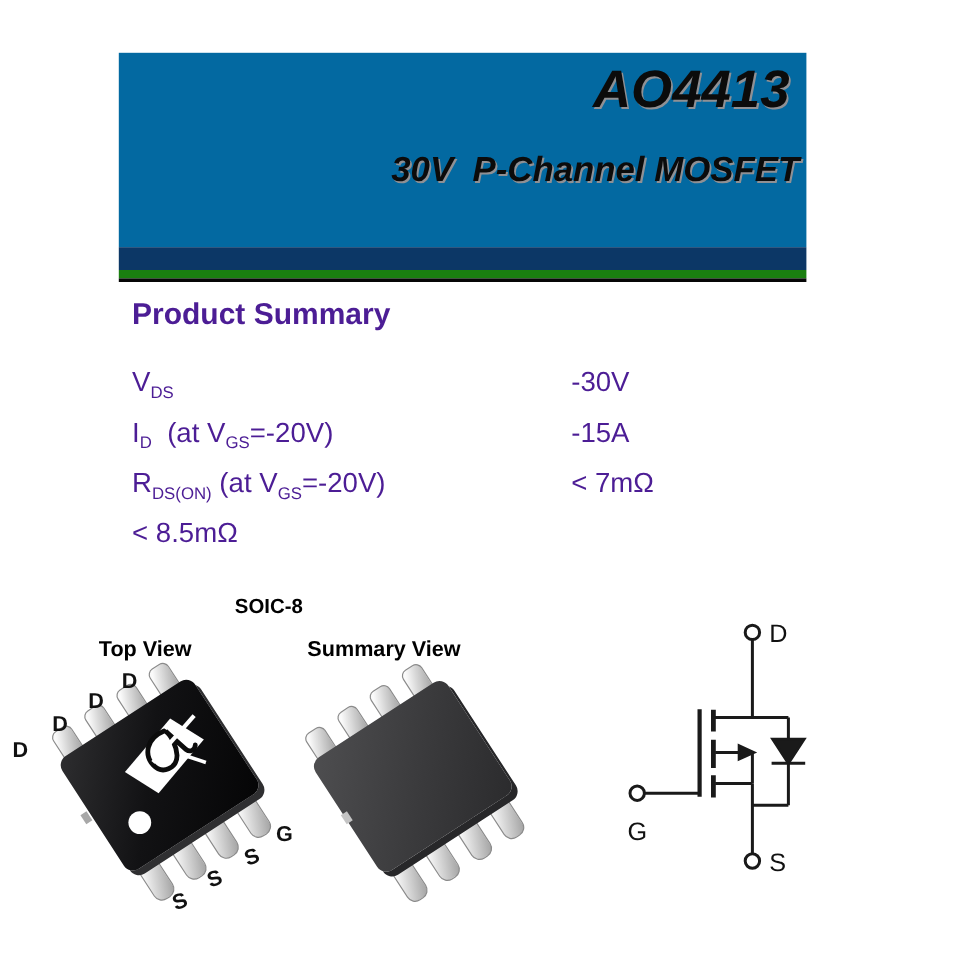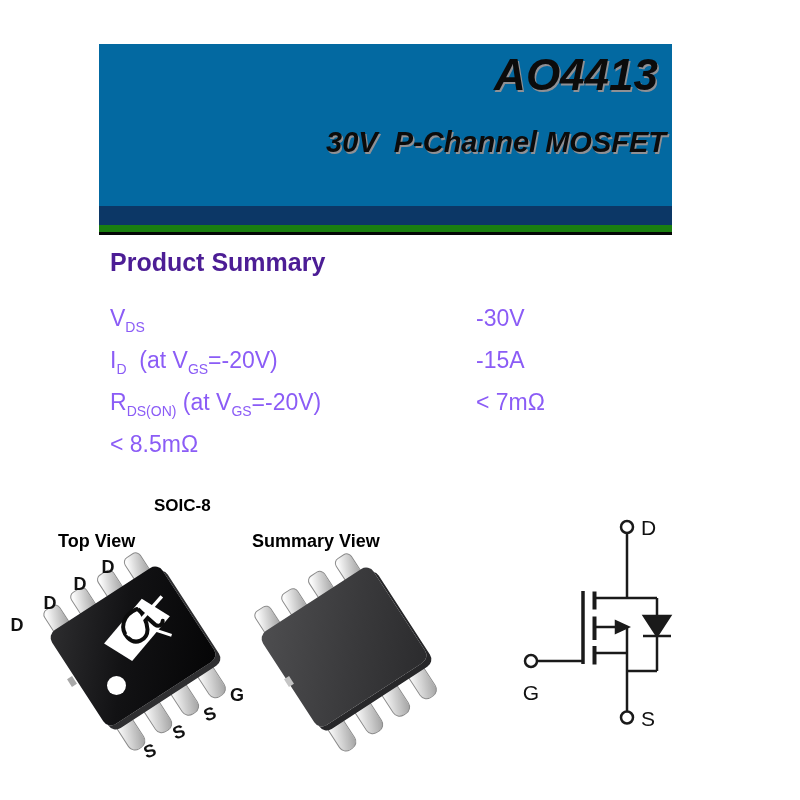--- a/index.html
+++ b/index.html
@@ -12,27 +12,27 @@
          letter-spacing:0px;color:#0b0b0b;text-shadow:1.5px 1.5px 0 #8f9094;}
   .subtitle{position:absolute;right:6px;top:58px;font-size:29px;font-weight:bold;font-style:italic;
             white-space:pre;color:#0b0b0b;text-shadow:1.5px 1.5px 0 #8f9094;margin-top:24px;}
   .bar-blue{position:absolute;left:99px;top:206px;width:573px;height:19px;}
   .bar-green{position:absolute;left:99px;top:225px;width:573px;height:7px;}
   .bar-black{position:absolute;left:99px;top:232px;width:573px;height:3px;background:#060606;}
 
   
   .ps-heading{position:absolute;left:110px;top:248px;font-size:25px;font-weight:bold;color:#4c1d95;}
   .ps-table{position:absolute;left:110px;top:302px;width:560px;}
-  .srow{display:flex;line-height:33.5px;font-size:23px;color:#8b5cf6;}
+  .srow{display:flex;line-height:33.5px;font-size:23px;color:#4c1d95;}
   .sparam{width:366px;white-space:pre;}
   .sparam sub{font-size:14px;}
   .sval{white-space:pre;}
 
   
-  .pkg-label{position:absolute;font-weight:bold;color:#000;}
+  .pkg-label{position:absolute;font-weight:bold;color:#000;text-align:center;}
   .soic{left:154px;top:496px;width:140px;font-size:17px;}
   .tview{left:58px;top:531px;width:126px;font-size:18px;}
   .bview{left:252px;top:531px;width:136px;font-size:18px;}
 
   
   .chip{position:absolute;width:132px;height:112px;transform:rotate(-33deg);}
   .chip-top{left:67px;top:590px;}
   .chip-bottom{left:278px;top:591px;}
   .chip .body{position:absolute;inset:0;border-radius:9px;z-index:2;}
   .chip-top .body{background:linear-gradient(130deg,#2e2e30 0%,#121214 45%,#050506 100%);

